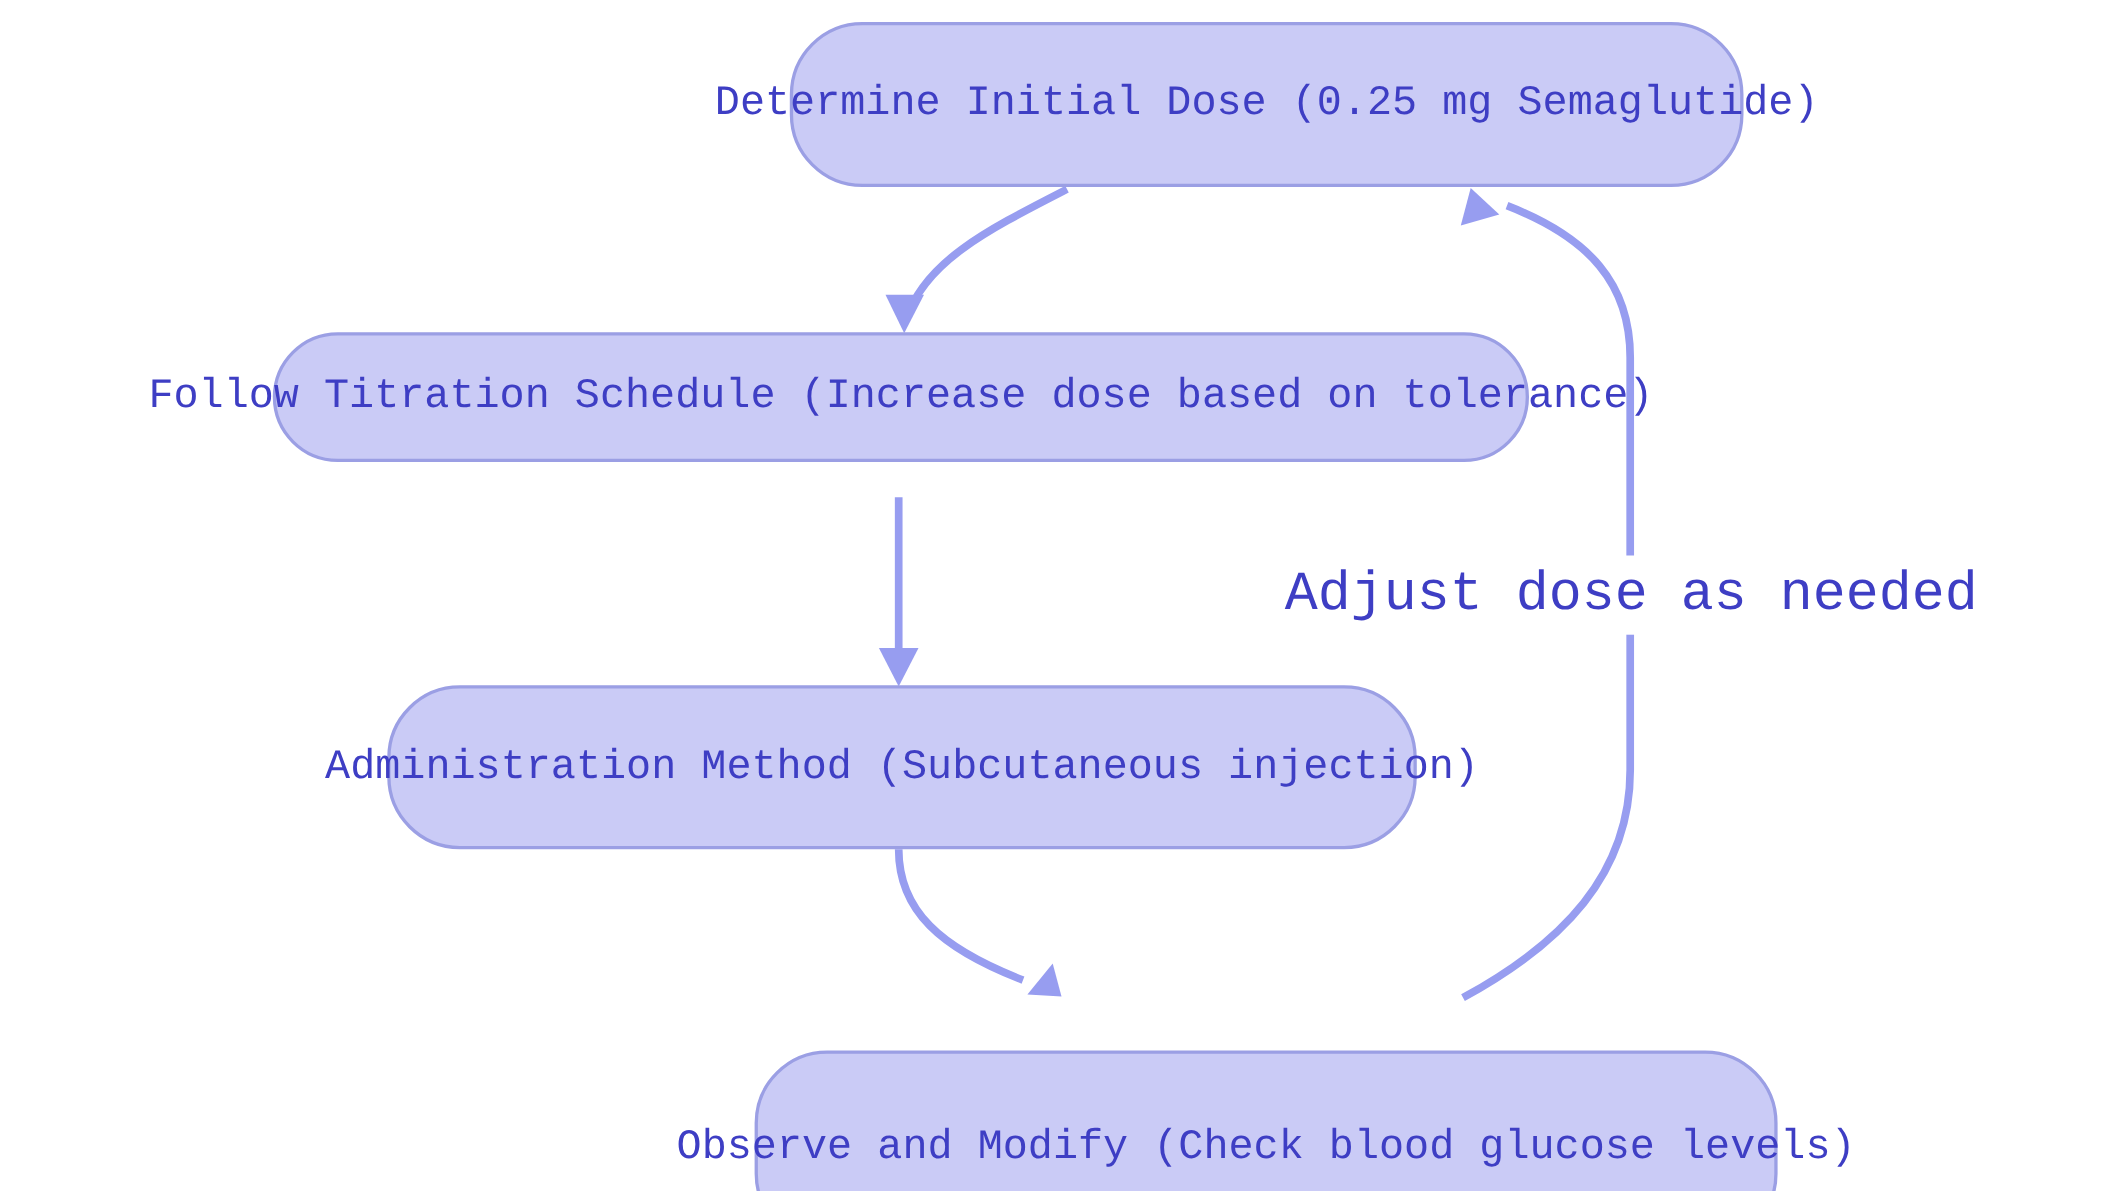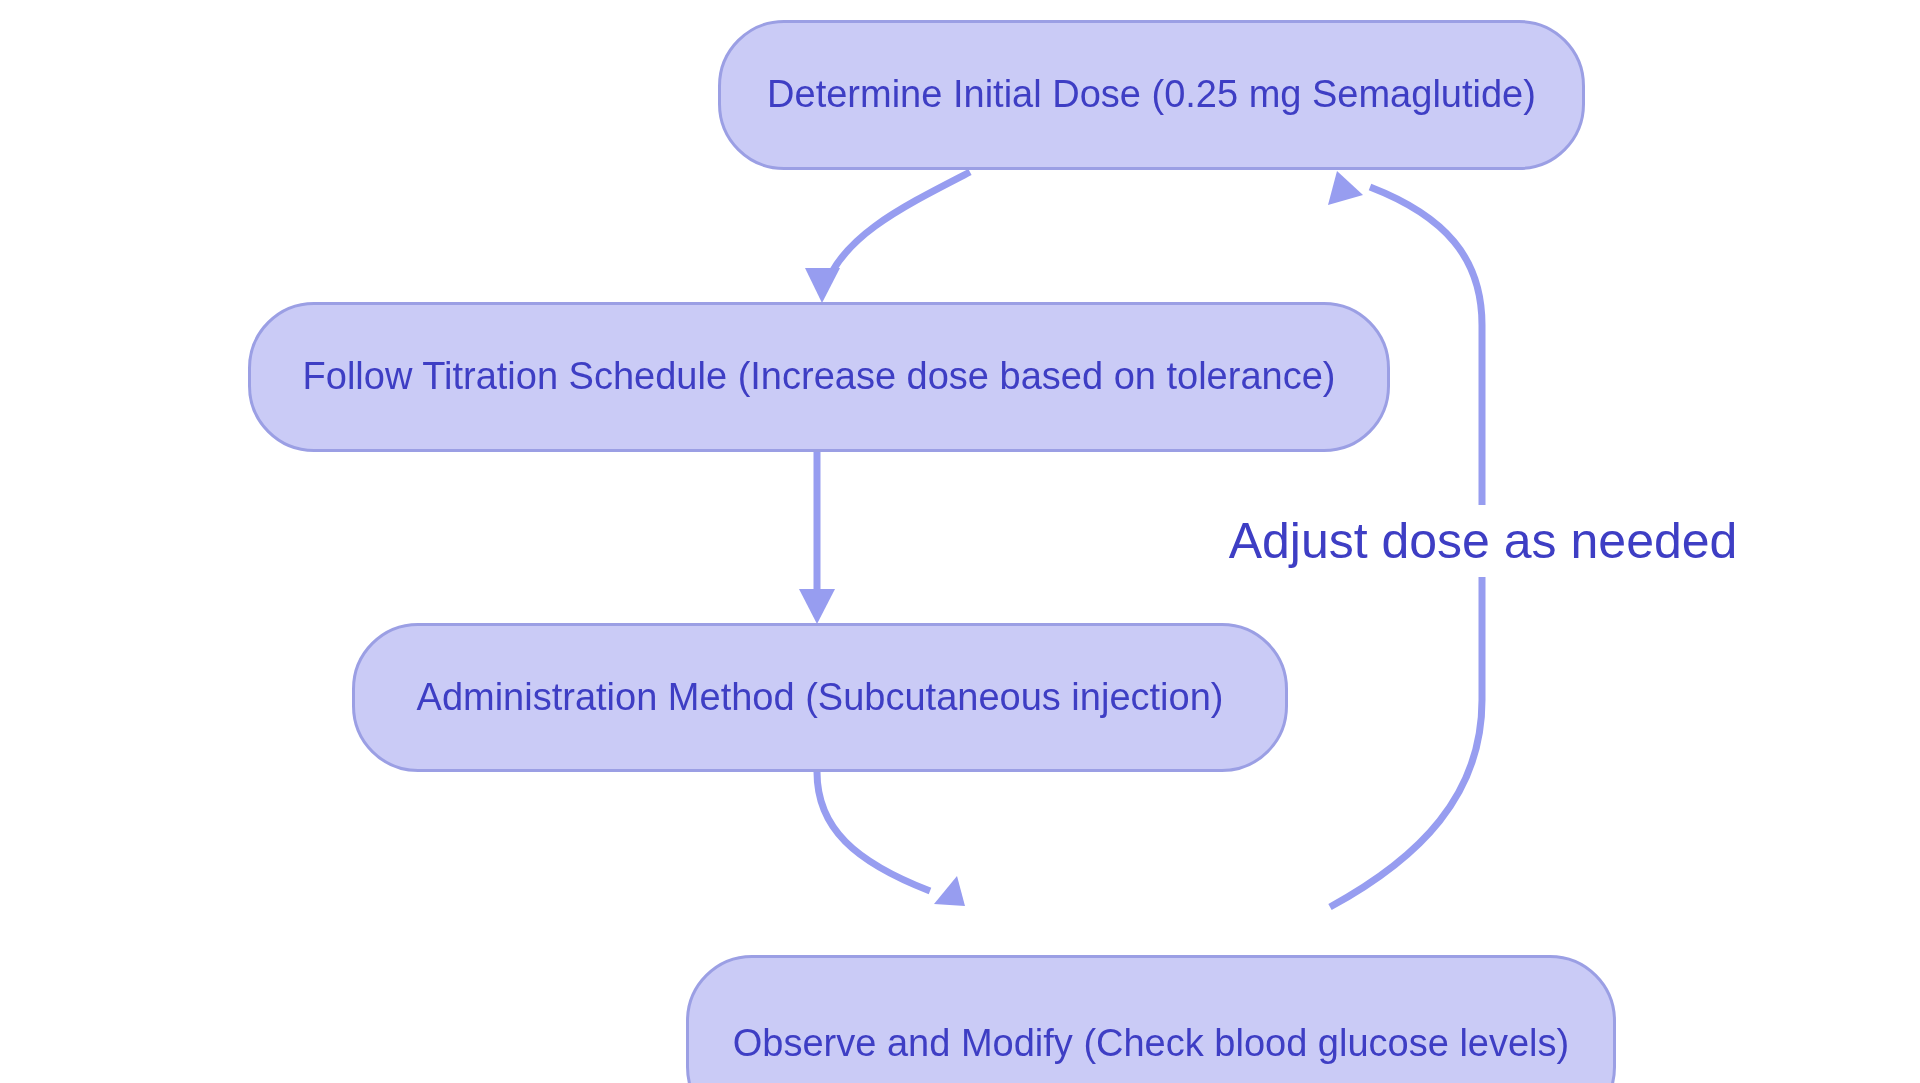--- a/index.html
+++ b/index.html
@@ -9,21 +9,21 @@
     --edge: #979df0;
     --text: #3e3ec4;
   }
   * { margin: 0; padding: 0; box-sizing: border-box; }
   html, body { width: 1920px; height: 1083px; background: var(--bg); overflow: hidden; }
   .canvas {
     position: relative;
     width: 1920px;
     height: 1083px;
     background: var(--bg);
-    font-family: Liberation Sans, sans-serif;
+    font-family: Liberation Mono, monospace;
   }
   .edges {
     position: absolute;
     left: 0; top: 0;
     width: 1920px; height: 1083px;
   }
   .edges path.edge-line {
     fill: none;
     stroke: var(--edge);
     stroke-width: 7px;
@@ -40,21 +40,21 @@
     display: flex;
     align-items: center;
     justify-content: center;
     text-align: center;
     color: var(--text);
     font-size: 38px;
     line-height: 1.15;
     white-space: nowrap;
   }
   .node-1 { left: 718px; top: 20px;  width: 867px;  height: 150px; }
-  .node-2 { left: 248px; top: 302px; width: 1142px; height: 150px; }
+  .node-2 { left: 248px; top: 302px; width: 1142px; height: 118px; }
   .node-3 { left: 352px; top: 623px; width: 936px;  height: 149px; text-align: right; }
   .node-4 { left: 686px; top: 907px; width: 930px;  height: 178px; margin-top: 48px; }
   .edge-label {
     position: absolute;
     left: 1285px; top: 505px;
     width: 396px; height: 72px;
     background: var(--bg);
     color: var(--text);
     font-size: 50px;
     display: flex;

